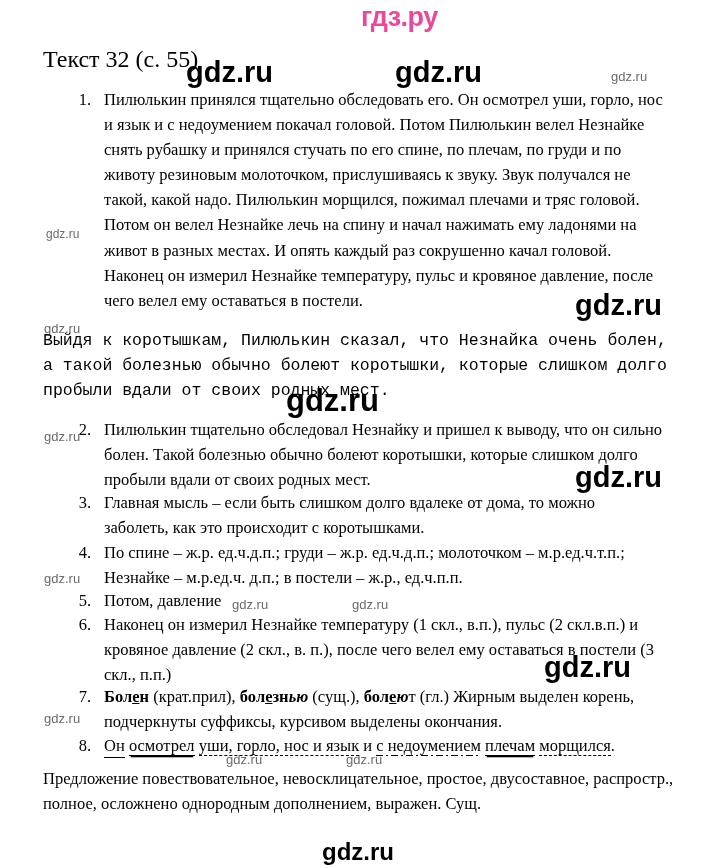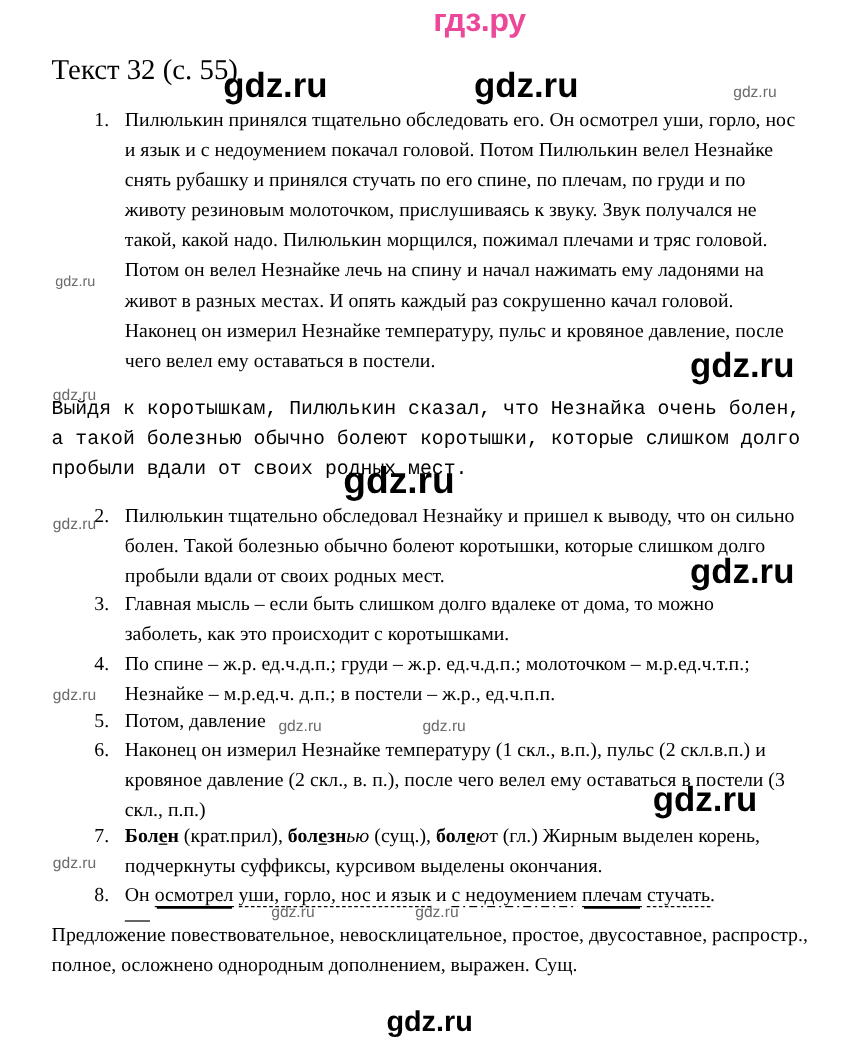--- a/index.html
+++ b/index.html
@@ -88,27 +88,27 @@
   }
 
   .flow {
     position: absolute;
     font-size: 16.5px;
     line-height: 25.1px;
   }
 
   
   .b  { font-weight: bold; }
-  .bi { font-weight: normal; font-style: italic; }
+  .bi { font-weight: bold; font-style: italic; }
   .bu { font-weight: bold; text-decoration: underline; text-underline-offset: 1px; }
 
   
   .ul-single {
     border-bottom: 1.3px solid #000;
-    padding-bottom: 12px;
+    padding-bottom: 2px;
   }
   .ul-double {
     border-bottom: 1.3px solid #000;
     box-shadow: 0 3px 0 -1.7px #000;
     padding-bottom: 0px;
   }
   .ul-dash {
     border-bottom: 1.4px dashed #000;
   }
   .ul-dashdot {
@@ -178,18 +178,18 @@
     <span class="body">Наконец он измерил Незнайке температуру (1 скл., в.п.),  пульс (2 скл.в.п.) и кровяное давление (2 скл., в. п.), после чего велел ему оставаться в постели (3 скл., п.п.)</span>
   </div>
 
   <div class="li" style="left:63px; top:684px; width:608px;">
     <span class="num">7.</span>
     <span class="body"><span class="b">Бол</span><span class="bu">е</span><span class="b">н</span><span> (крат.прил), </span><span class="b">бол</span><span class="bu">е</span><span class="b">зн</span><span class="bi">ью</span><span> (сущ.), </span><span class="b">бол</span><span class="bu">е</span><span class="bi">ю</span><span>т</span><span> (гл.) Жирным выделен корень, подчеркнуты суффиксы, курсивом выделены окончания.</span></span>
   </div>
 
   <div class="li" style="left:63px; top:733px; width:625px;">
     <span class="num">8.</span>
-    <span class="body"><span class="ul-single">Он</span><span> </span><span class="ul-double">осмотрел</span><span> </span><span class="ul-dash">уши, горло, нос и язык</span><span> и </span><span class="ul-dashdot">с недоумением</span><span> </span><span class="ul-double">плечам</span><span> </span><span class="ul-dash">стучать</span><span>.</span></span>
+    <span class="body"><span class="ul-single">Он</span><span> </span><span class="ul-double">осмотрел</span><span> </span><span class="ul-dash">уши, горло, нос и язык</span><span> и </span><span class="ul-dashdot">с недоумением</span><span> </span><span class="ul-double">плечам</span><span> </span><span class="ul-dash">морщился</span><span>.</span></span>
   </div>
 
   <div class="flow" style="left:43px; top:766px; width:655px;">Предложение повествовательное, невосклицательное, простое, двусоставное, распростр., полное, осложнено однородным дополнением, выражен. Сущ.</div>
 
 </div>
 
 </body></html>

